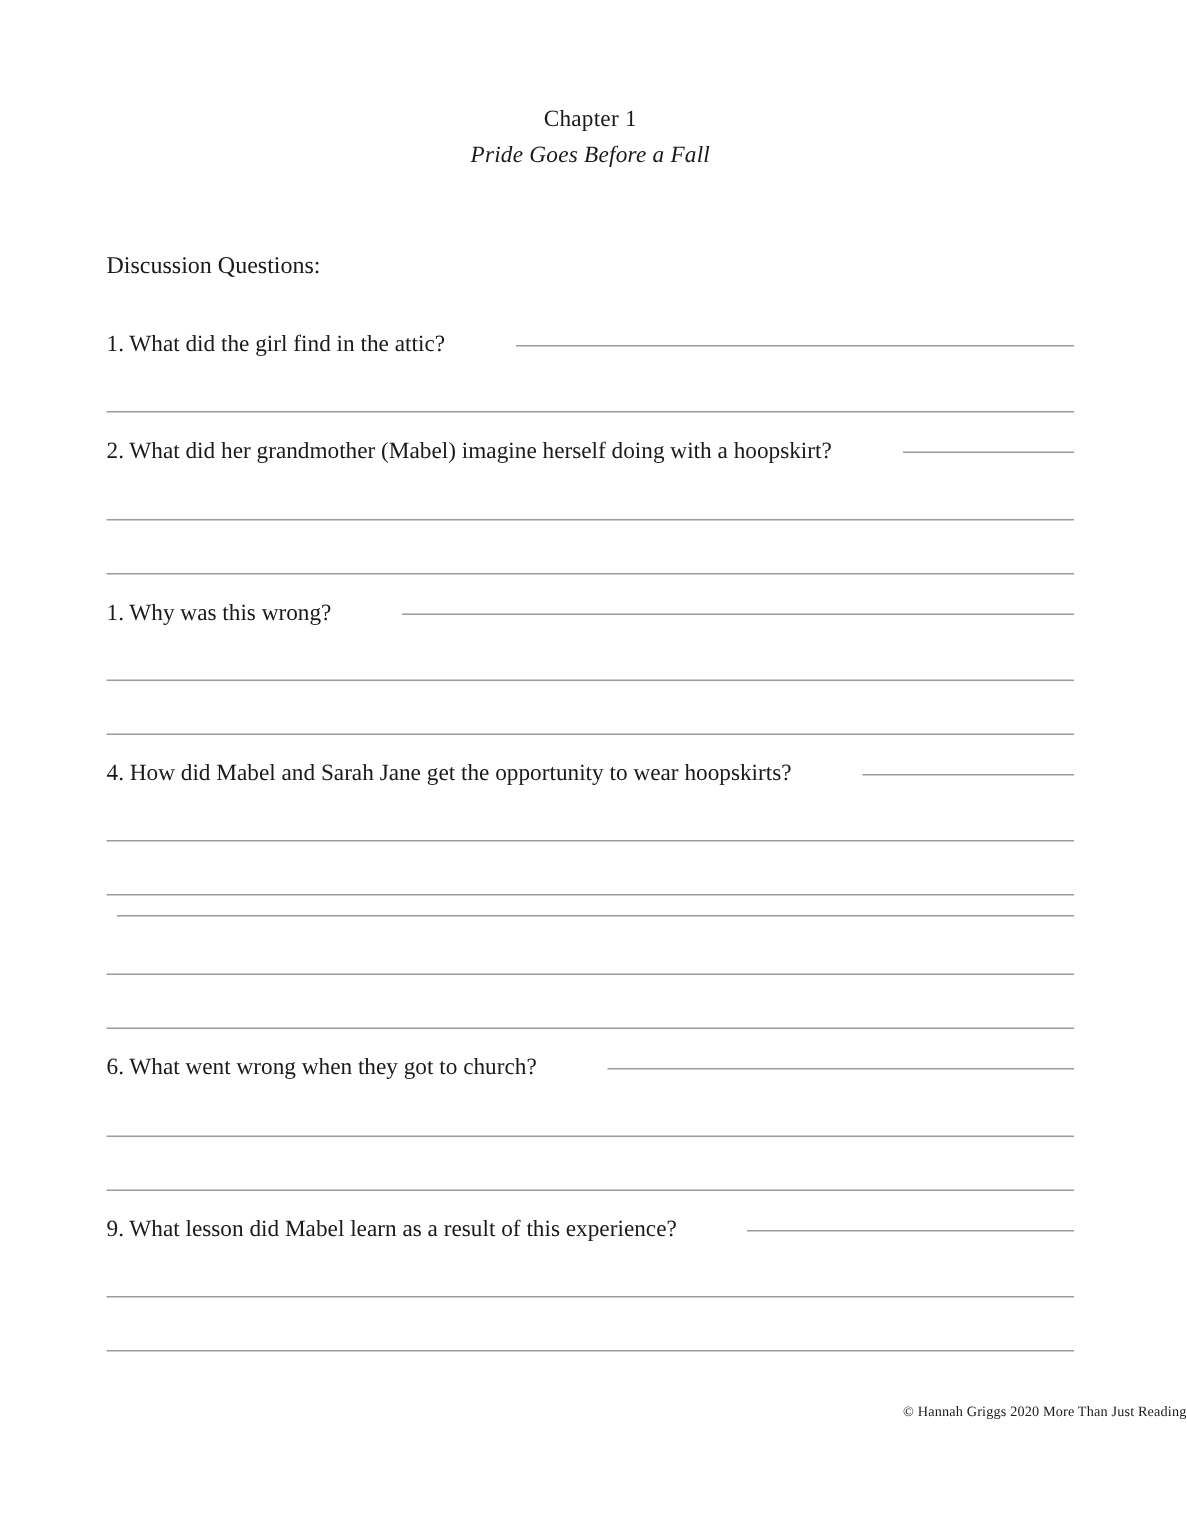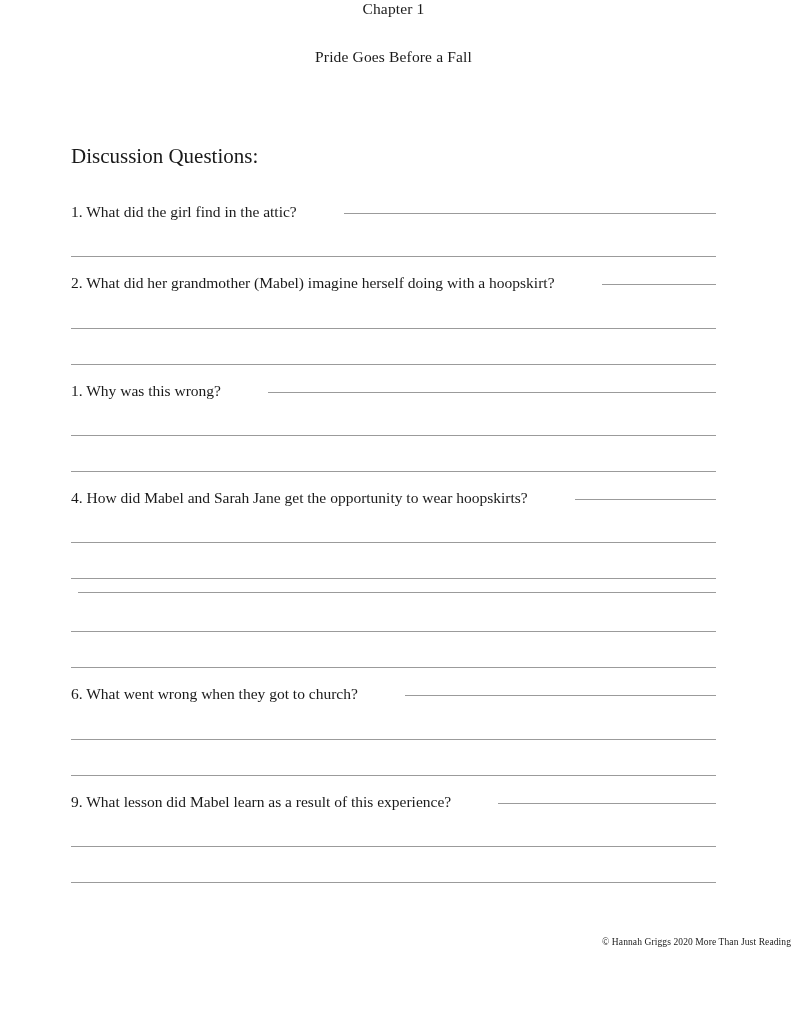--- a/index.html
+++ b/index.html
@@ -22,38 +22,40 @@
   }
   .content {
     position: absolute;
     left: 71px;
     top: 0;
     width: 645px;
   }
 
   
   .heading-block {
+    padding-top: 71px;
     text-align: center;
   }
   .chapter-title {
     font-size: 15.5px;
     line-height: 1.15;
     letter-spacing: 0.15px;
   }
   .chapter-subtitle {
     font-size: 15.5px;
     line-height: 1.15;
     letter-spacing: 0.15px;
-    margin-top: 30px;
+    margin-top: 6px;
+    font-style: italic;
   }
 
   
   .section-label {
-    margin-top: 78px;
-    font-size: 21px;
+    margin-top: 55px;
+    font-size: 16px;
     line-height: 1.2;
   }
 
   
   .questions {
     margin-top: 17px;
   }
   .question-block {
     margin-bottom: 0;
   }

